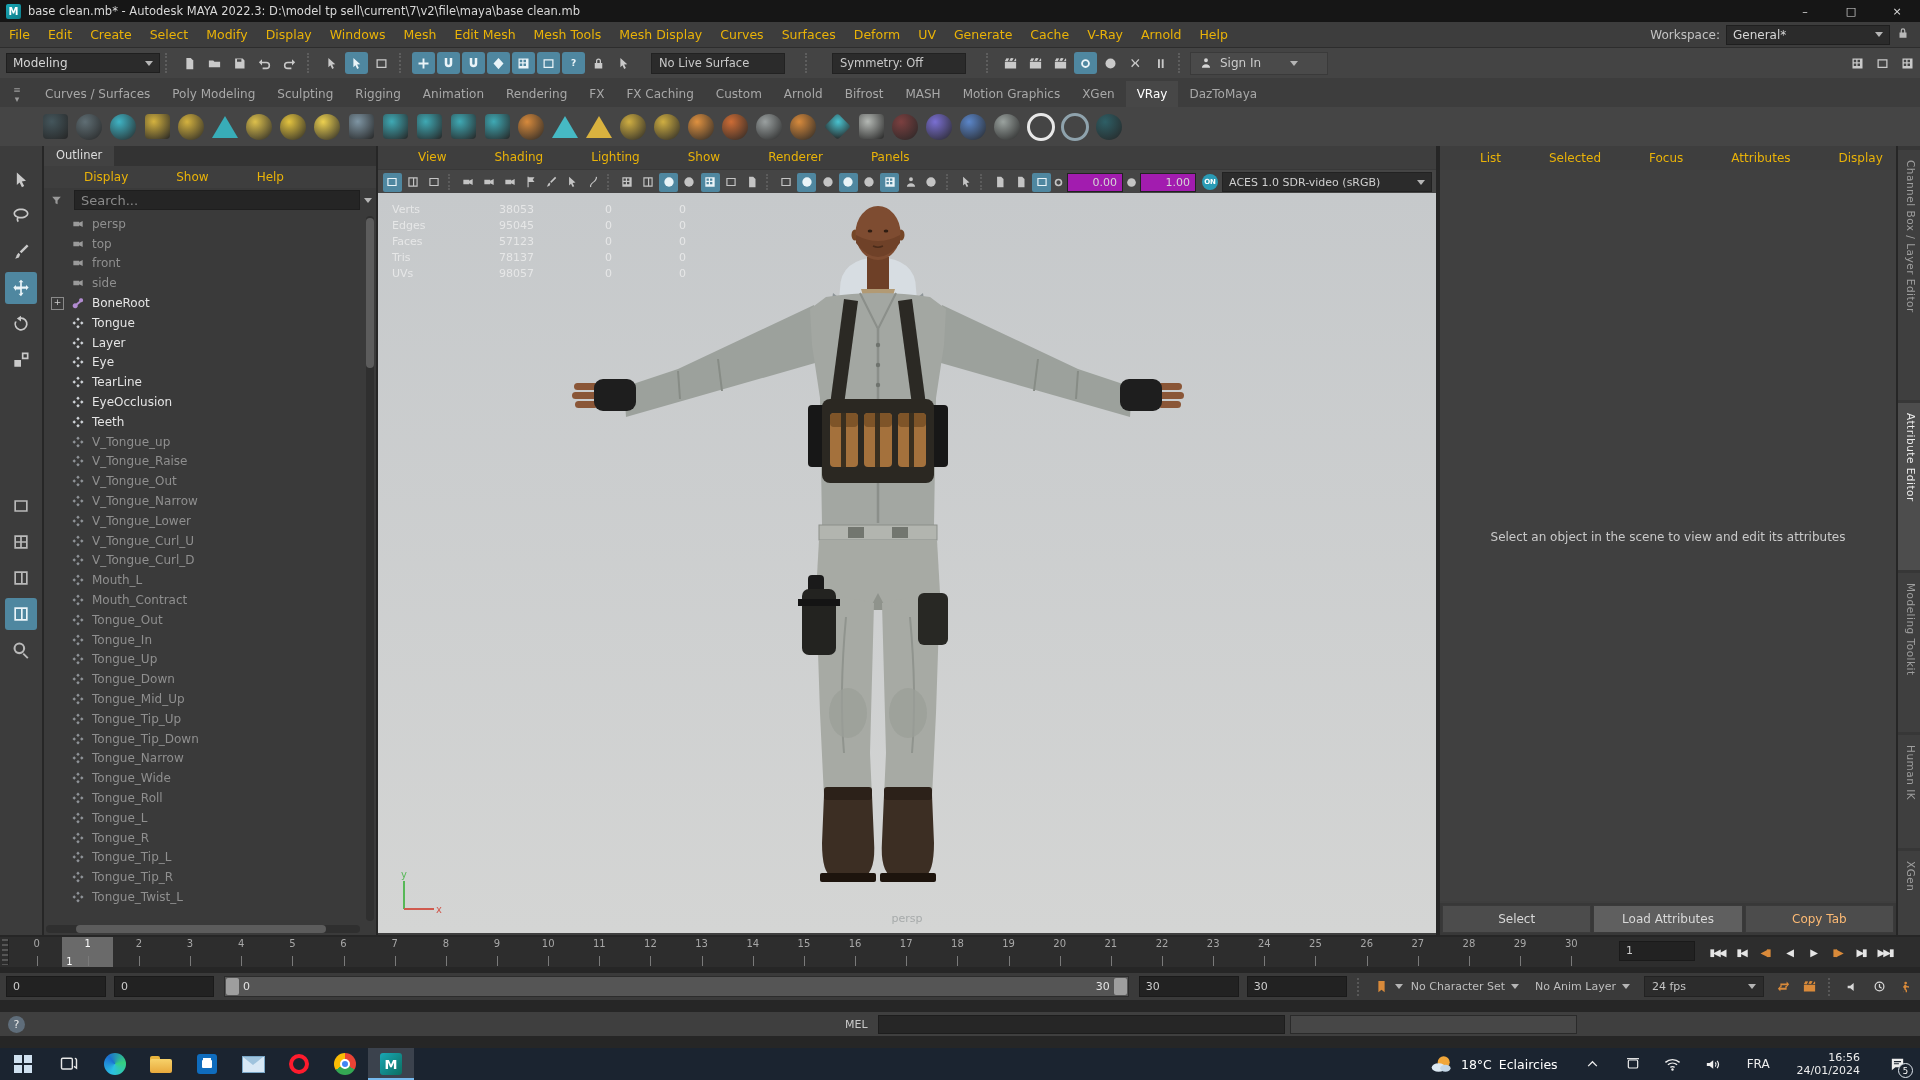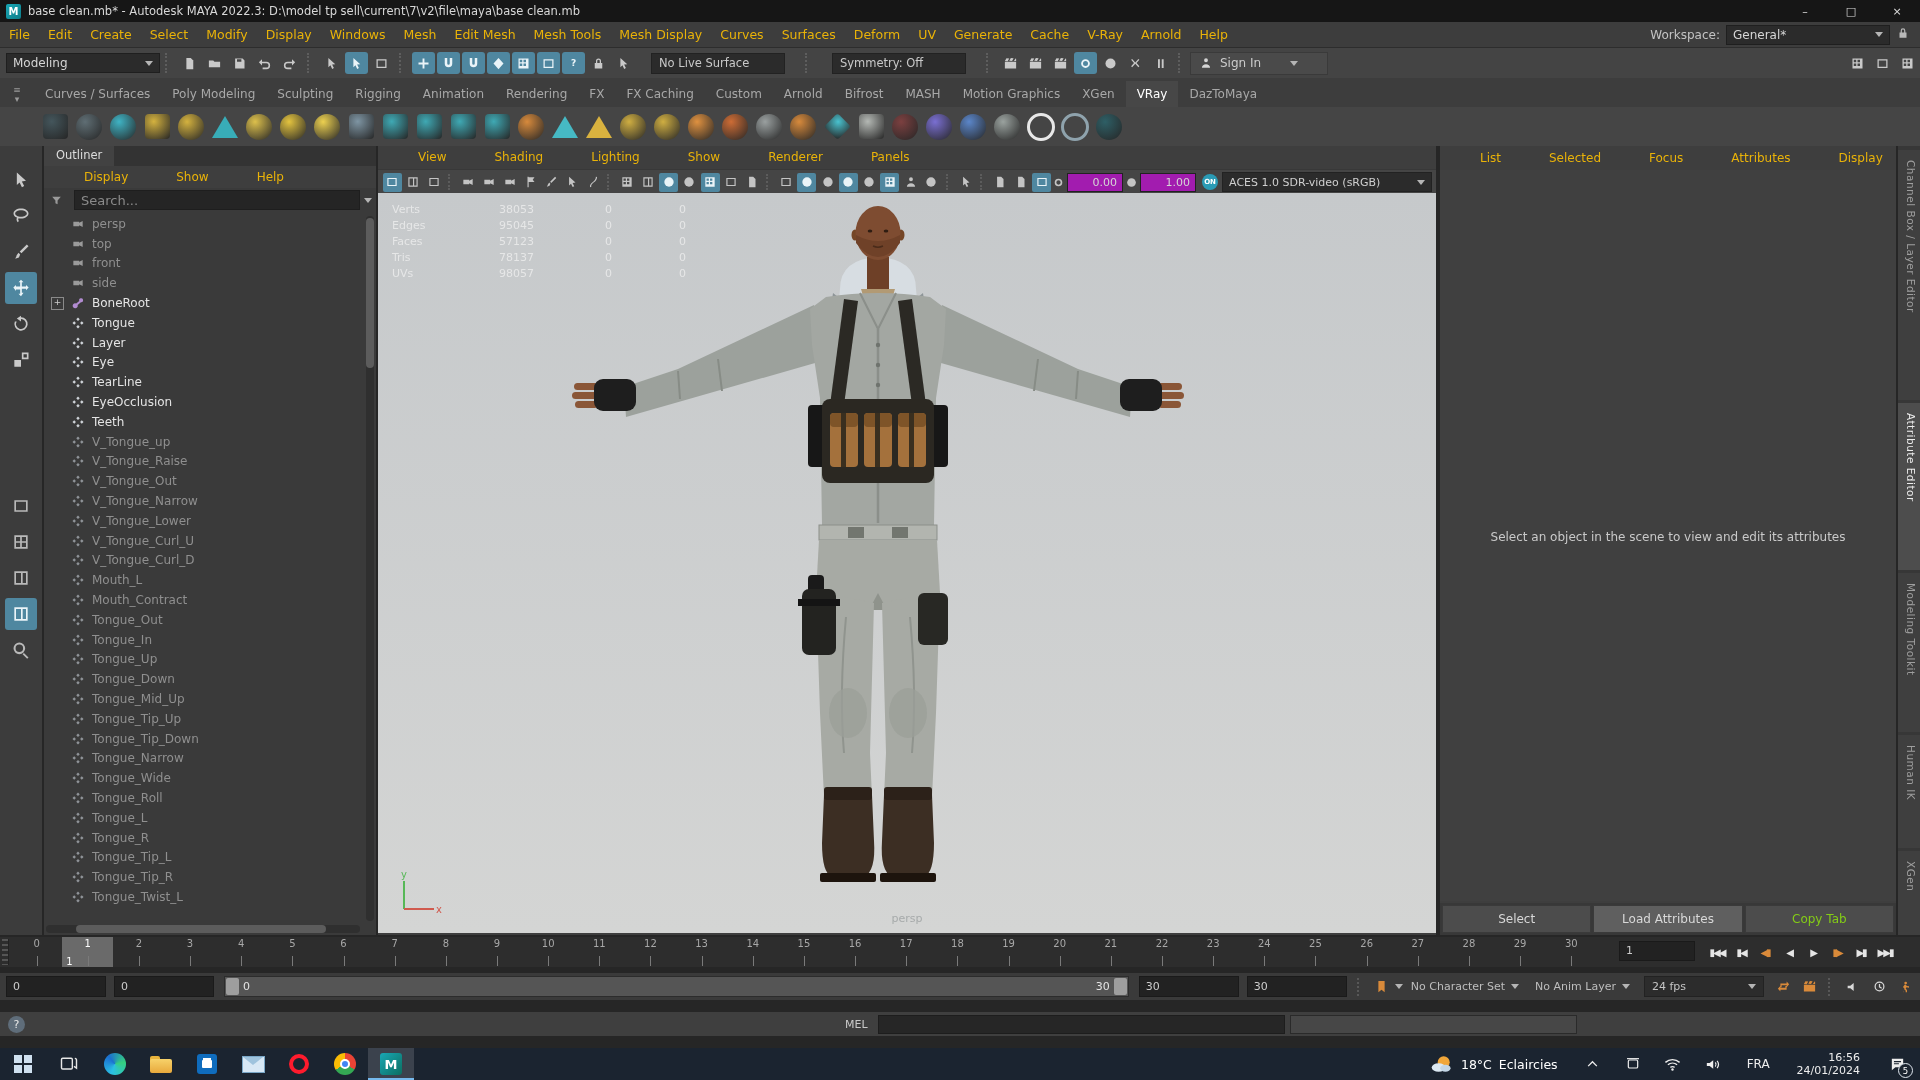--- a/index.html
+++ b/index.html
@@ -88,21 +88,21 @@
   .hud-v3{width:74px;text-align:right;}
   #camera-label{position:absolute;bottom:8px;width:100%;text-align:center;color:rgba(130,134,136,.55);font-size:11px;}
   #axis{position:absolute;left:14px;bottom:14px;width:50px;height:50px;}
   
   #attr-editor{position:absolute;left:1440px;top:0;width:456px;height:789px;background:#3e3e3e;}
   #ae-body{position:absolute;left:0;top:24px;right:0;bottom:34px;background:#404040;}
   #ae-message{position:absolute;top:360px;width:100%;text-align:center;color:#c9c9c9;font-size:12px;}
   #ae-buttons{position:absolute;left:0;bottom:0;width:100%;height:32px;display:flex;gap:2px;padding:2px;box-sizing:border-box;background:#383838;}
   .ae-btn{flex:1;background:#4c4c4c;color:#d8d8d8;font-size:12px;display:flex;align-items:center;justify-content:center;border:1px solid #3a3a3a;}
   .ae-btn.hl{background:#5f5f5f;}
-  .ae-btn.dim{color:#84cc16;}
+  .ae-btn.dim{color:#fdba74;}
   
   #side-tabs{position:absolute;left:1898px;top:0;width:22px;height:789px;background:#373737;display:flex;flex-direction:column;gap:3px;padding-top:4px;box-sizing:border-box;}
   .side-tab{writing-mode:vertical-rl;font-size:10.5px;color:#9e9e9e;background:#3f3f3f;padding:10px 3px;letter-spacing:.5px;white-space:nowrap;}
   .side-tab.active{color:#ececec;background:#4d4d4d;}
   
   #timeline{left:0;top:937px;width:1920px;height:30px;background:#2d2d2d;display:flex;align-items:stretch;}
   #tl-grip{width:14px;border-right:1px solid #222;background:repeating-linear-gradient(to bottom,#555 0 2px,#2d2d2d 2px 5px);margin:2px 2px;width:6px;}
   #frames{width:1586px;display:flex;}
   .fr-cell{flex:1;position:relative;color:#a8a8a8;font-size:10px;text-align:center;}
   .fr-cell .num{display:block;margin-top:1px;}

